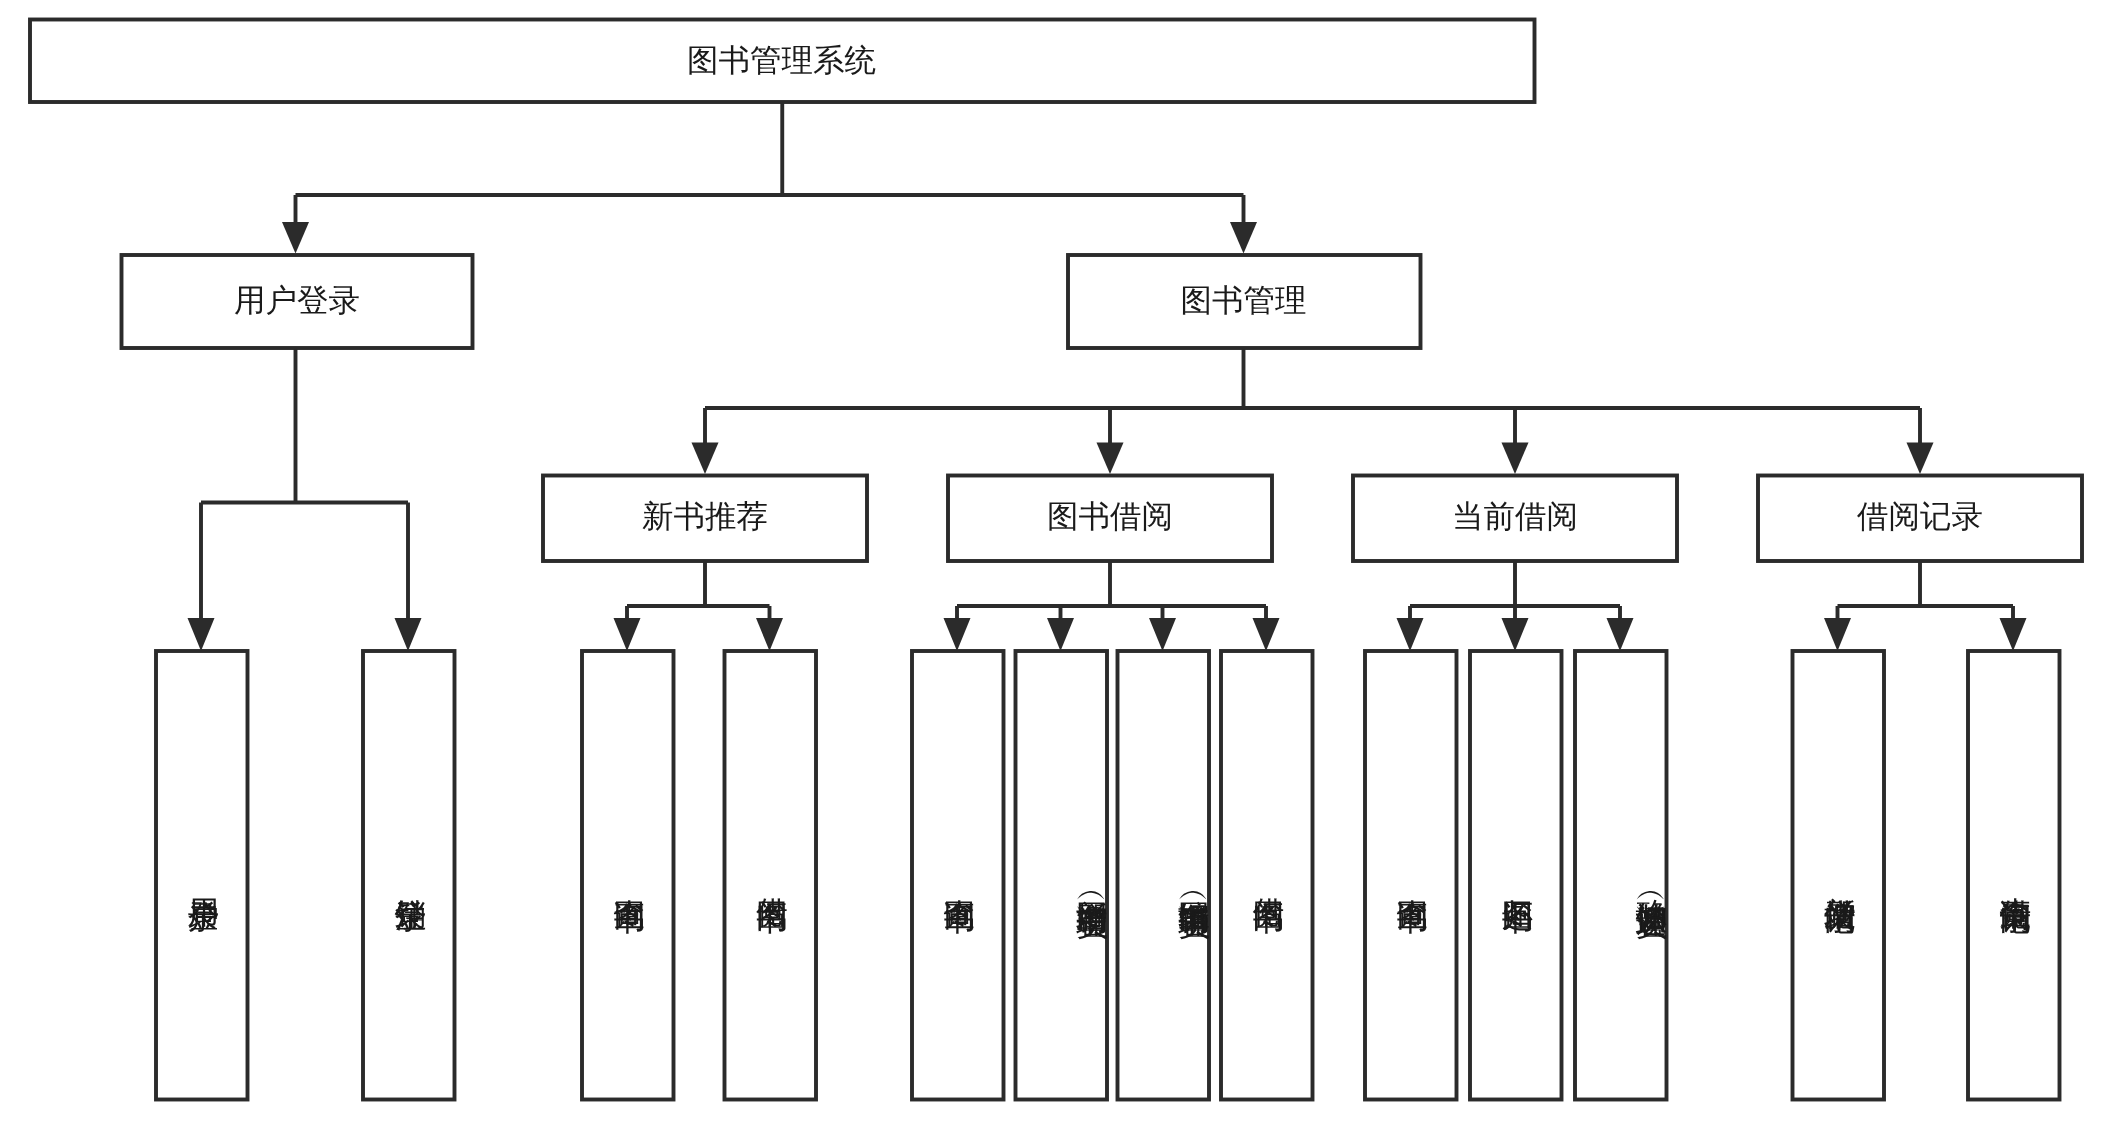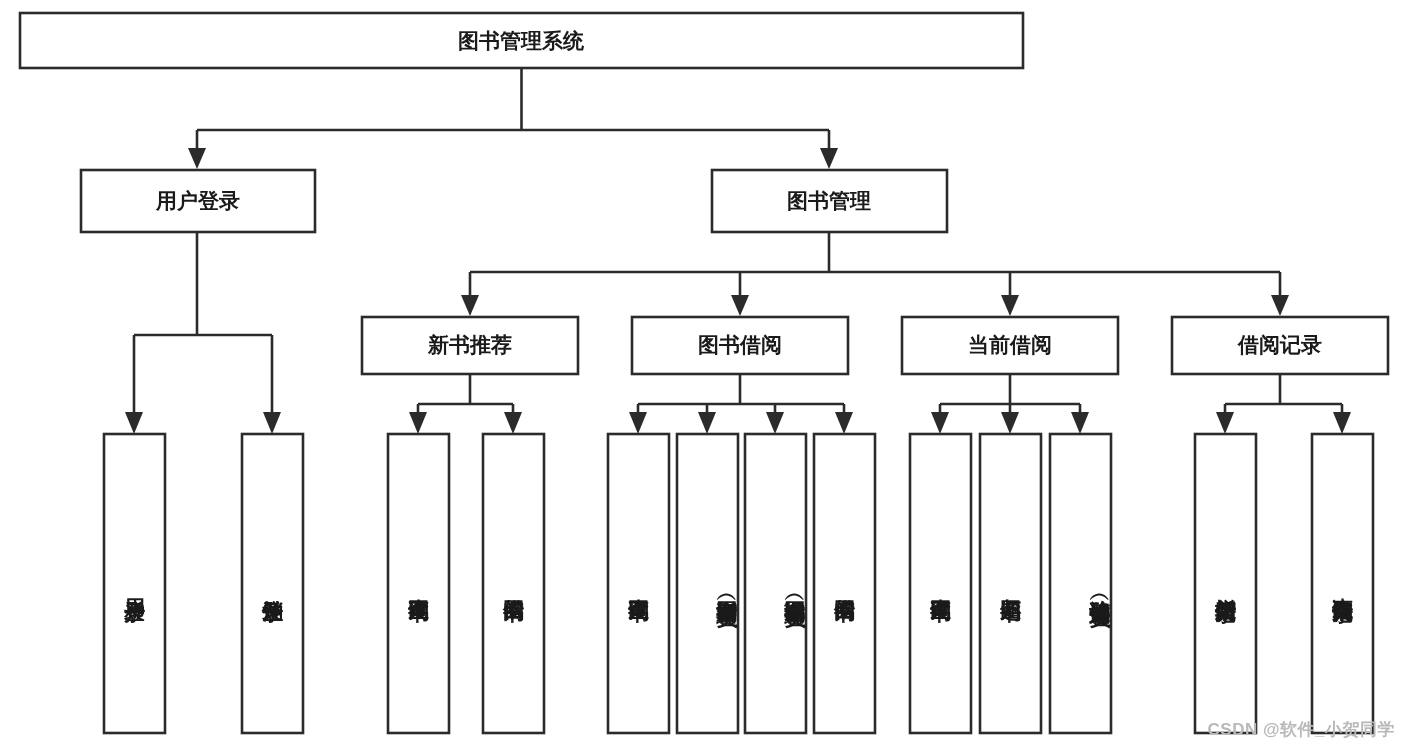--- a/index.html
+++ b/index.html
@@ -12,21 +12,20 @@
     width: 1405px;
     height: 747px;
     font-family: "Liberation Sans", "DejaVu Sans", sans-serif;
     overflow: hidden;
   }
   #diagram-root {
     position: relative;
     width: 1405px;
     height: 747px;
     background: #ffffff;
-    font-weight: bold;
   }
   svg#tree-svg {
     position: absolute;
     left: 0;
     top: 0;
     width: 1405px;
     height: 747px;
     display: block;
   }
   .node-rect {
@@ -212,14 +211,13 @@
   <div class="node-label-v" style="left:745px; top:434px; width:61px; height:299px; align-items:flex-start; padding-top:8px; box-sizing:border-box;">编辑图书（管理员）</div>
   <div class="node-label-v" style="left:814px; top:434px; width:61px; height:299px;">借阅图书</div>
 
   <div class="node-label-v" style="left:910px; top:434px; width:61px; height:299px;">查询图书</div>
   <div class="node-label-v" style="left:980px; top:434px; width:61px; height:299px;">归还图书</div>
   <div class="node-label-v" style="left:1050px; top:434px; width:61px; height:299px; align-items:flex-start; padding-top:8px; box-sizing:border-box;">确认归还（管理员）</div>
 
   <div class="node-label-v" style="left:1195px; top:434px; width:61px; height:299px;">新增借阅记录</div>
   <div class="node-label-v" style="left:1312px; top:434px; width:61px; height:299px;">查询借阅记录</div>
 
-  <div class="watermark">CSDN @软件_小贺同学</div>
 </div>
 
 </body></html>

